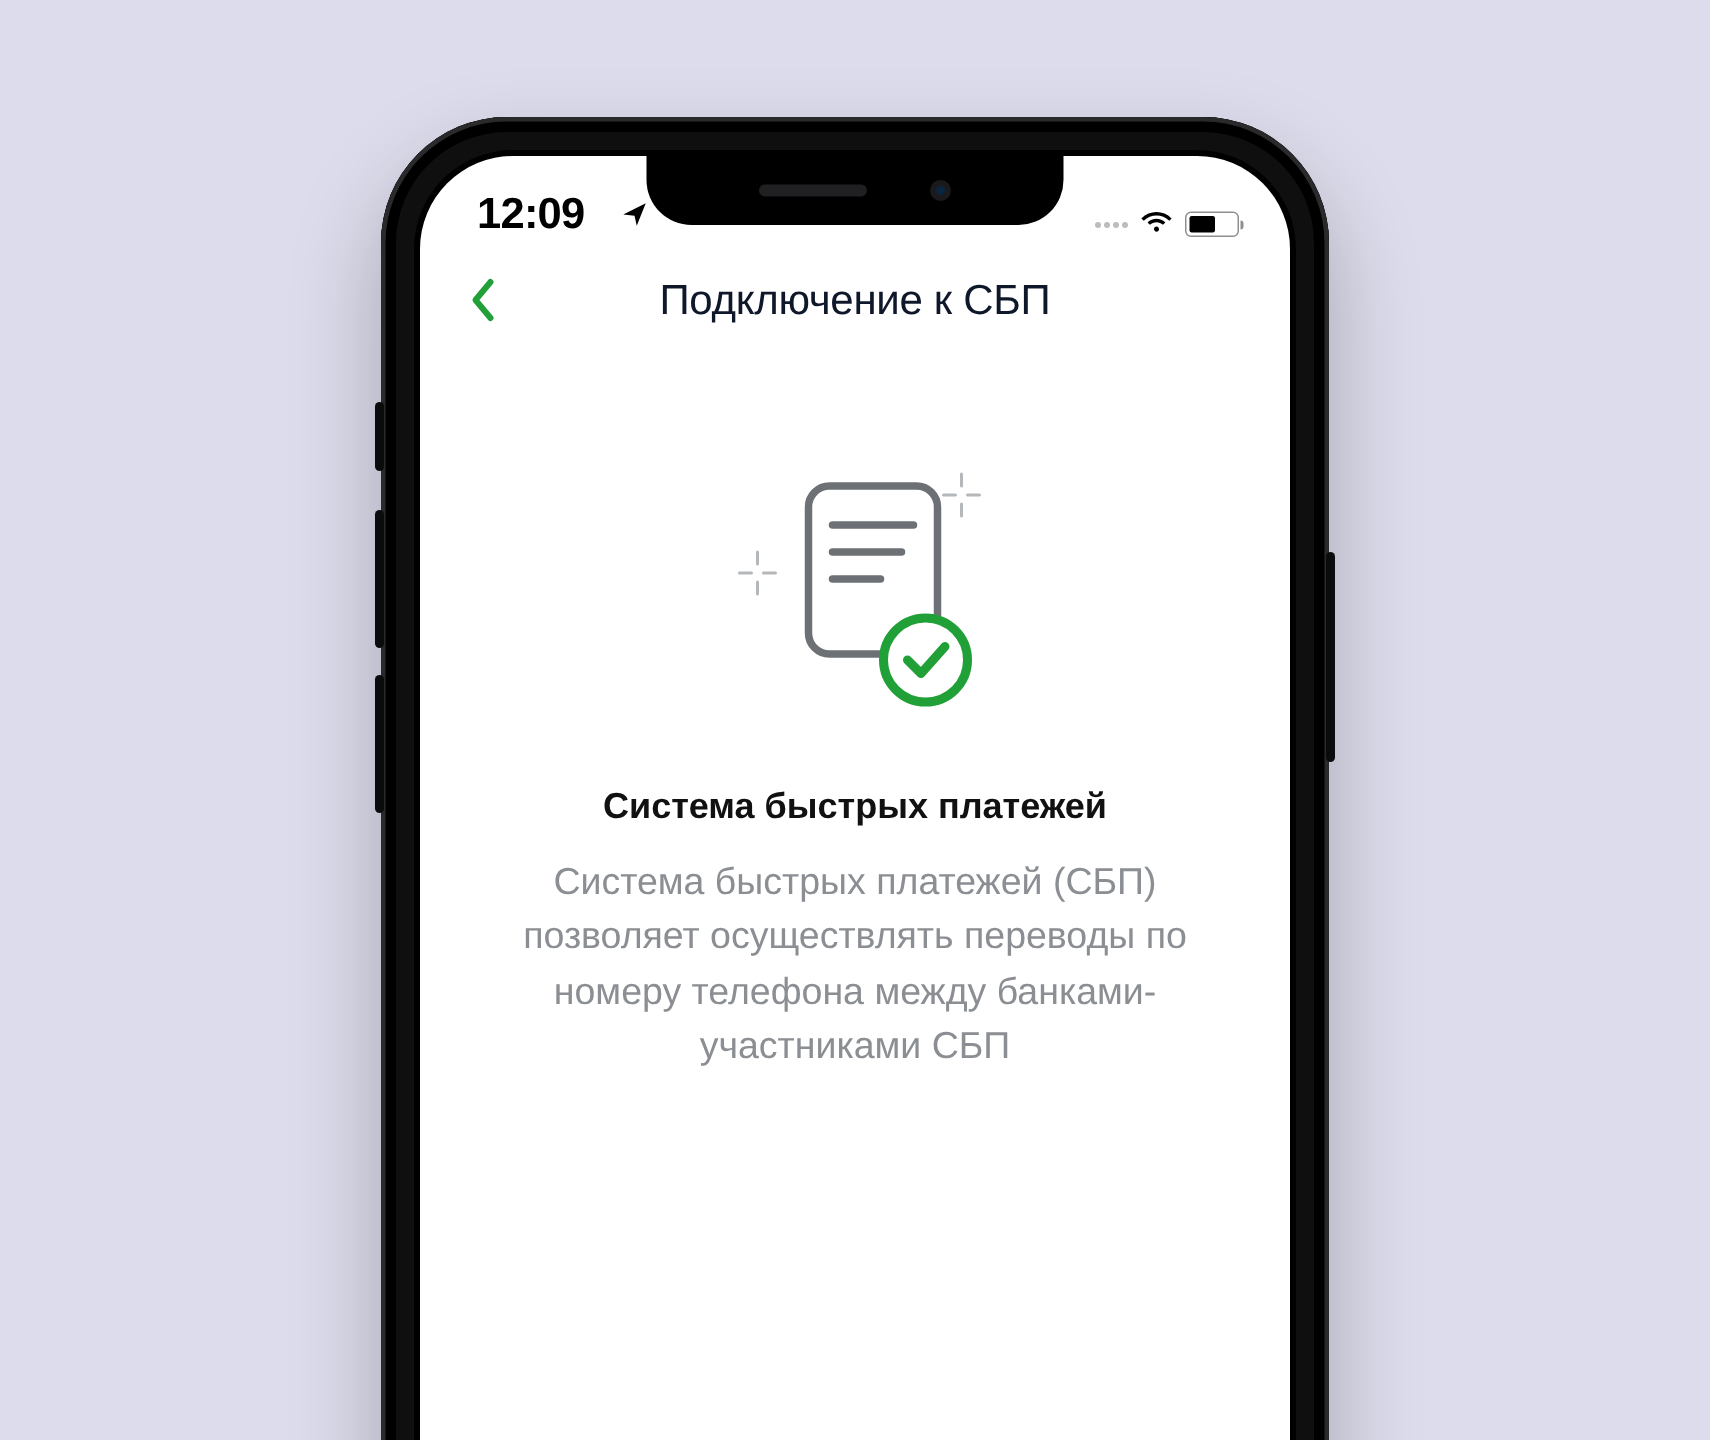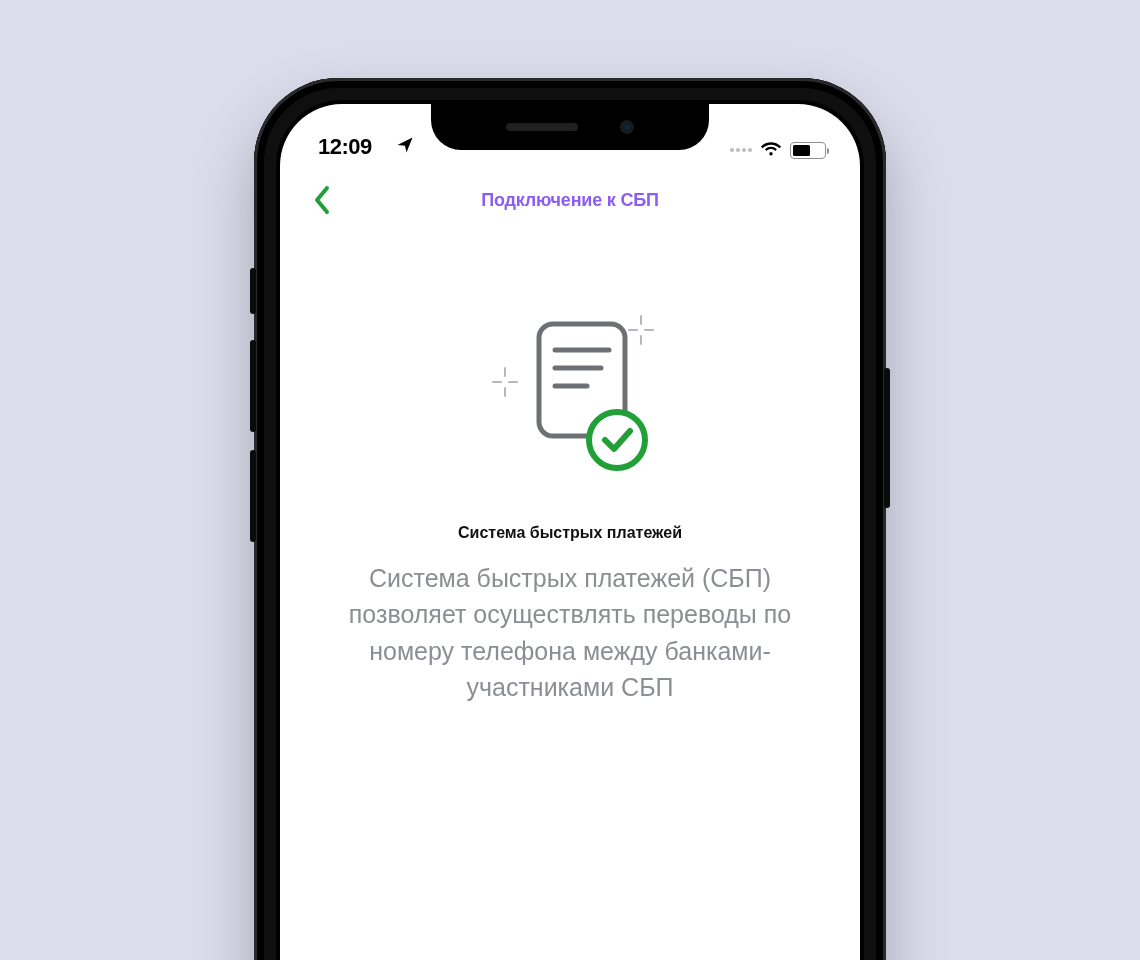--- a/index.html
+++ b/index.html
@@ -97,21 +97,21 @@
     height: 60px;
     display: flex;
     align-items: flex-end;
     justify-content: space-between;
     padding: 0 34px 4px 38px;
   }
   .status-left {
     display: flex;
     align-items: center;
     gap: 24px;
-    font-size: 22px;
+    font-size: 29px;
     font-weight: 600;
     color: #000;
     letter-spacing: -0.5px;
   }
   .status-right {
     display: flex;
     align-items: center;
     gap: 8px;
   }
   .cell-dots { display:flex; align-items:flex-end; gap:2px; }
@@ -158,38 +158,38 @@
     top: 50%;
     transform: translateY(-50%);
     width: 44px;
     height: 44px;
     display:flex;
     align-items:center;
     justify-content:center;
     cursor:pointer;
   }
   .nav-title {
-    font-size: 18px;
-    font-weight: 700;
-    color: #8b5cf6;
+    font-size: 28px;
+    font-weight: 400;
+    color: #0f172a;
     letter-spacing: -0.2px;
   }
 
   
   .content {
     padding: 40px 40px 0 40px;
     text-align: center;
   }
   .illustration {
     display:flex;
     justify-content:center;
     margin: 30px 0 28px 0;
   }
   .section-title {
-    font-size: 16px;
+    font-size: 24px;
     font-weight: 600;
     color: #111;
     margin-bottom: 18px;
   }
   .section-desc {
     font-size: 25px;
     line-height: 1.45;
     color: #8b8e92;
     padding: 0 8px;
   }

